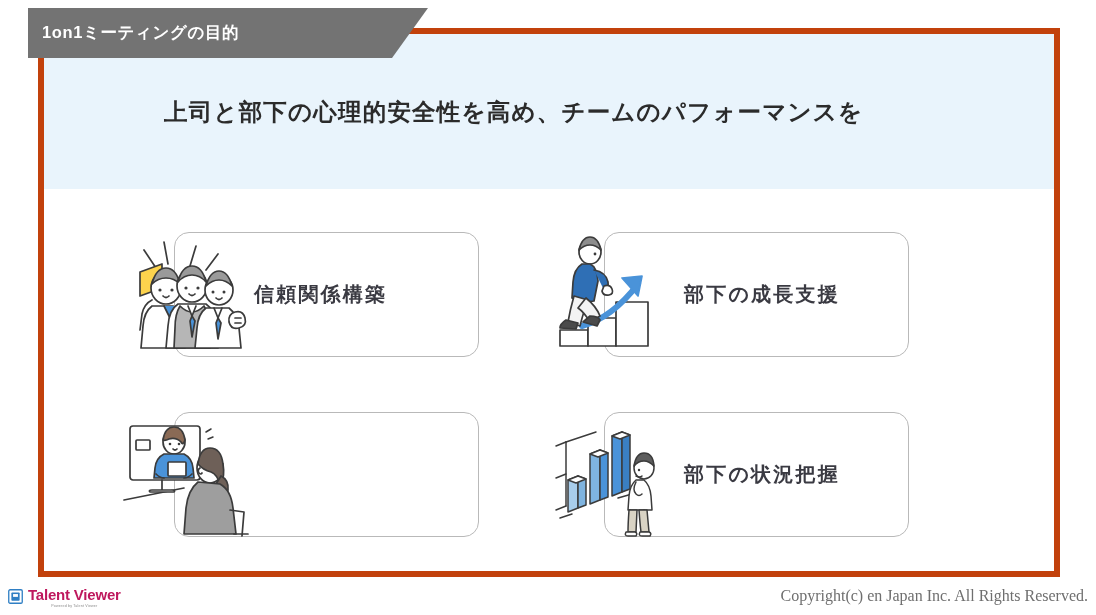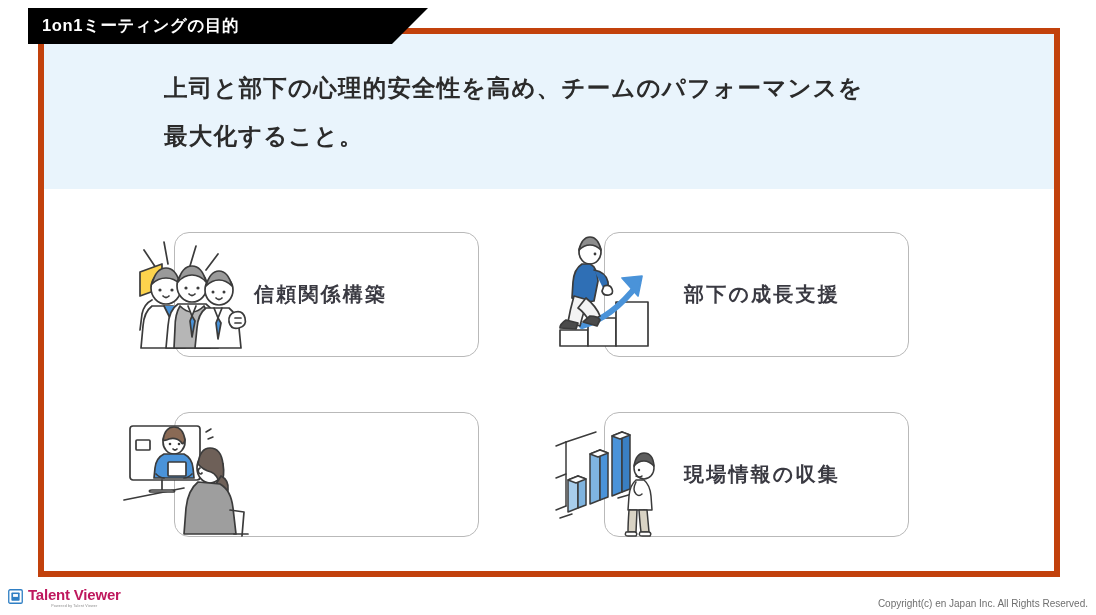--- a/index.html
+++ b/index.html
@@ -33,22 +33,22 @@
     box-sizing: border-box;
     background: #ffffff;
   }
 
   
   .banner {
     position: absolute;
     left: 28px;
     top: 8px;
     width: 400px;
-    height: 36px;
-    background: #000000;
+    height: 50px;
+    background: #737373;
     clip-path: polygon(0 0, 100% 0, 91% 100%, 0 100%);
     z-index: 5;
   }
   .banner-label {
     position: absolute;
     left: 14px;
     top: 50%;
     transform: translateY(-50%);
     color: #ffffff;
     font-size: 16.5px;
@@ -168,36 +168,36 @@
   .logo-sub {
     font-size: 3.6px;
     color: #8a8a8a;
     margin-top: 3px;
     letter-spacing: 0.2px;
     align-self: center;
   }
   .copyright {
     position: absolute;
     right: 8px;
-    top: 13px;
-    font-size: 10px;
+    top: 2px;
+    font-size: 16px;
     color: #6f6f6f;
     white-space: nowrap;
+    font-family: Liberation Serif, serif;
   }
 </style>
 </head>
 <body>
 
 <div id="slide">
 
   <div class="frame">
 
     <div class="statement">
       <div class="statement-line">上司と部下の心理的安全性を高め、チームのパフォーマンスを</div>
-      <div class="statement-line">最大化すること。</div>
     </div>
 
     <div class="cards">
 
       <div class="card-slot r0 c1">
         <div class="card-box"></div>
         <div class="card-art">
           <svg width="130" height="135" viewBox="0 0 130 135">
             <g stroke="#3b3b3b" stroke-width="1.7" fill="none" stroke-linecap="round" stroke-linejoin="round">
 
@@ -349,21 +349,21 @@
               <path d="M84 76 q-4 8 0 12 q3 3 6 0" fill="#ffffff" stroke="#3b3b3b"></path>
 
               <path d="M78 104 l0 22 M92 104 l0 22" stroke="#3b3b3b"></path>
               <path d="M77 104 q-1 14 -1 22 l8 0 l1 -22 Z" fill="#d9d3c4" stroke="#3b3b3b"></path>
               <path d="M87 104 q1 14 2 22 l8 0 l-2 -22 Z" fill="#d9d3c4" stroke="#3b3b3b"></path>
               <path d="M74 126 q-2 4 2 4 l8 0 q2 -3 -1 -4 Z" fill="#ffffff" stroke="#3b3b3b"></path>
               <path d="M88 126 q-2 4 2 4 l8 0 q2 -3 -1 -4 Z" fill="#ffffff" stroke="#3b3b3b"></path>
             </g>
           </svg>
         </div>
-        <div class="card-label">現場情報の収集</div>
+        <div class="card-label">部下の状況把握</div>
       </div>
 
     </div>
   </div>
 
   <div class="banner">
     <div class="banner-label">1on1ミーティングの目的</div>
   </div>
 
   <div class="footer">

